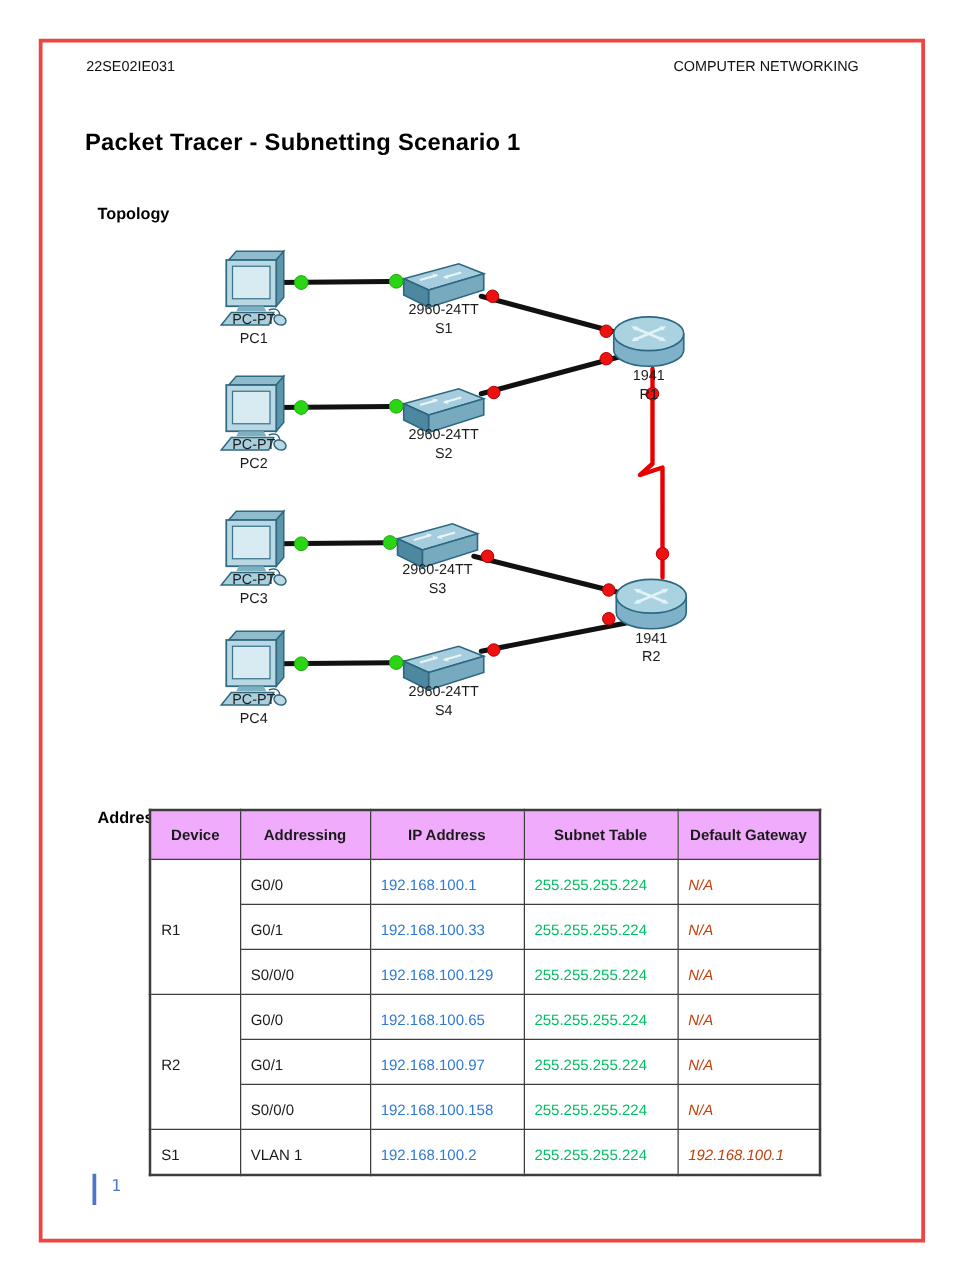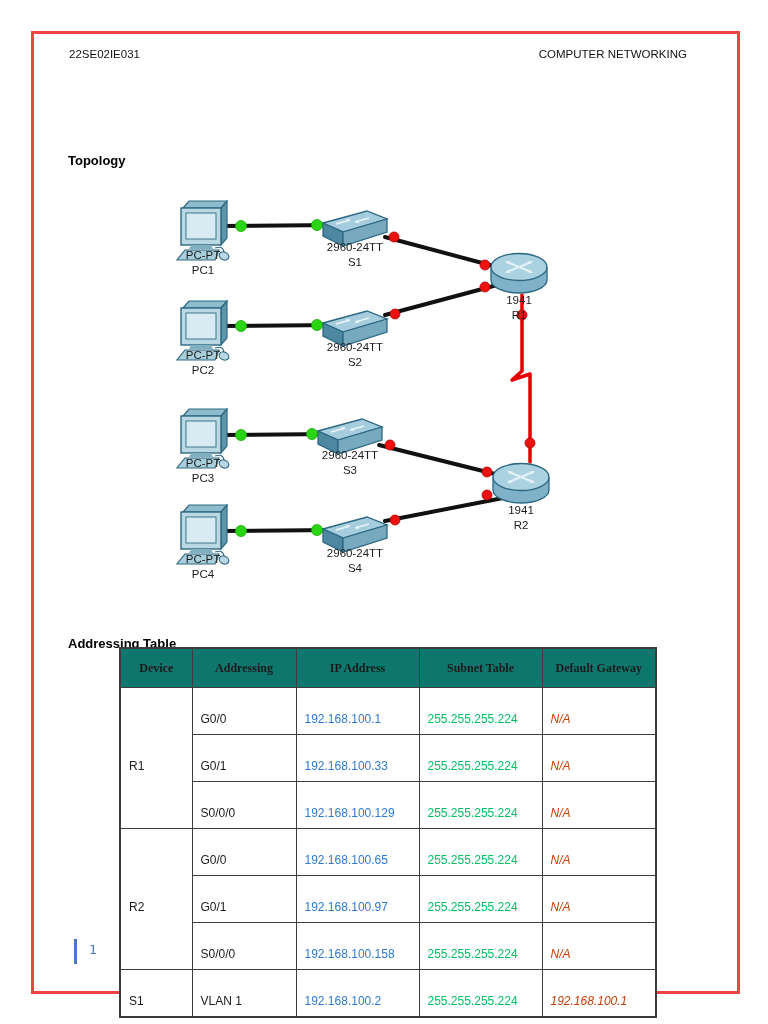--- a/index.html
+++ b/index.html
@@ -4,52 +4,53 @@
 <style>
   html,body{margin:0;padding:0;background:#ffffff;}
   body{width:768px;height:1024px;position:relative;overflow:hidden;
        font-family:"Liberation Sans","DejaVu Sans",sans-serif;color:#1a1a1a;}
   .page{position:absolute;left:31px;top:31px;width:703px;height:957px;
         border:3px solid #ef4444;background:#ffffff;}
   .hdr-left{position:absolute;left:35px;top:14px;font-size:11.5px;color:#111;}
   .hdr-right{position:absolute;right:50px;top:14px;font-size:11.5px;color:#111;}
   .title{position:absolute;left:34px;top:70px;margin:0;font-size:19px;font-weight:bold;
          letter-spacing:0.2px;color:#000;}
-  .sec{position:absolute;left:34px;margin:0;font-size:13px;font-weight:bold;color:#000;}
+  .sec{position:absolute;left:34px;margin:10px;font-size:13px;font-weight:bold;color:#000;}
   .topo-h{top:119px;}
   .addr-h{top:602px;}
   .topology{position:absolute;left:119px;top:154px;width:460px;height:410px;}
   .topology text{font-family:"Liberation Sans","DejaVu Sans",sans-serif;
                  font-size:11.5px;fill:#1c1c1c;text-anchor:middle;}
   .eth{stroke:#111;stroke-width:4;stroke-linecap:round;}
   .serial{stroke:#e80000;stroke-width:3.5;fill:none;stroke-linecap:round;stroke-linejoin:round;}
   .gdot{fill:#2bd415;stroke:#17a908;stroke-width:0.8;}
   .rdot{fill:#ee1111;stroke:#b30000;stroke-width:0.8;}
   table.addr{position:absolute;left:85px;top:613px;border-collapse:collapse;
              table-layout:fixed;font-size:12px;color:#1a1a1a;border:2px solid #3d3d3d;}
   .addr th,.addr td{border:1px solid #3d3d3d;overflow:hidden;white-space:nowrap;}
-  .addr th{background:#0f766e;height:38px;font-size:12px;font-weight:bold;
-           text-align:center;padding:0 2px;font-family:Liberation Serif, serif;}
-  .addr td{height:31px;padding:15px 2px 0 8px;text-align:left;vertical-align:middle;
+  .addr th{background:#f0abfc;height:38px;font-size:12px;font-weight:bold;
+           text-align:center;padding:0 2px;}
+  .addr td{height:31px;padding:4px 2px 0 8px;text-align:left;vertical-align:middle;
            background:#ffffff;font-size:12px;}
   td.ip{color:#2e7ad2;}
   td.mask{color:#00bf63;}
   td.gw{color:#c2410c;font-style:italic;}
   .pgbar{position:absolute;left:40px;top:905px;width:3px;height:25px;background:#4a77c9;}
   .pgnum{position:absolute;left:55px;top:908px;font-family:"DejaVu Sans Mono",monospace;
          font-size:13px;color:#4a77c9;}
 </style>
 </head>
 <body>
 
 <div class="page">
 
   <div class="hdr-left">22SE02IE031</div>
   <div class="hdr-right">COMPUTER NETWORKING</div>
 
+  <h1 class="title">Packet Tracer - Subnetting Scenario 1</h1>
   <h2 class="sec topo-h">Topology</h2>
 
   <svg class="topology" viewBox="0 0 460 410">
     <defs>
       <g id="pc">
         <polygon points="6,10 12,3 50,3 44,10" fill="#8fbccd" stroke="#2f6980" stroke-width="1.2"></polygon>
         <polygon points="44,10 50,3 50,40 44,47" fill="#5d95ab" stroke="#2f6980" stroke-width="1.2"></polygon>
         <rect x="4" y="10" width="40" height="37" fill="#b9d8e3" stroke="#2f6980" stroke-width="1.4"></rect>
         <rect x="9" y="15" width="30" height="26" fill="#d9ebf2" stroke="#3c758c" stroke-width="1"></rect>
         <polygon points="14,47 34,47 36,51 12,51" fill="#7fb0c2"></polygon>

